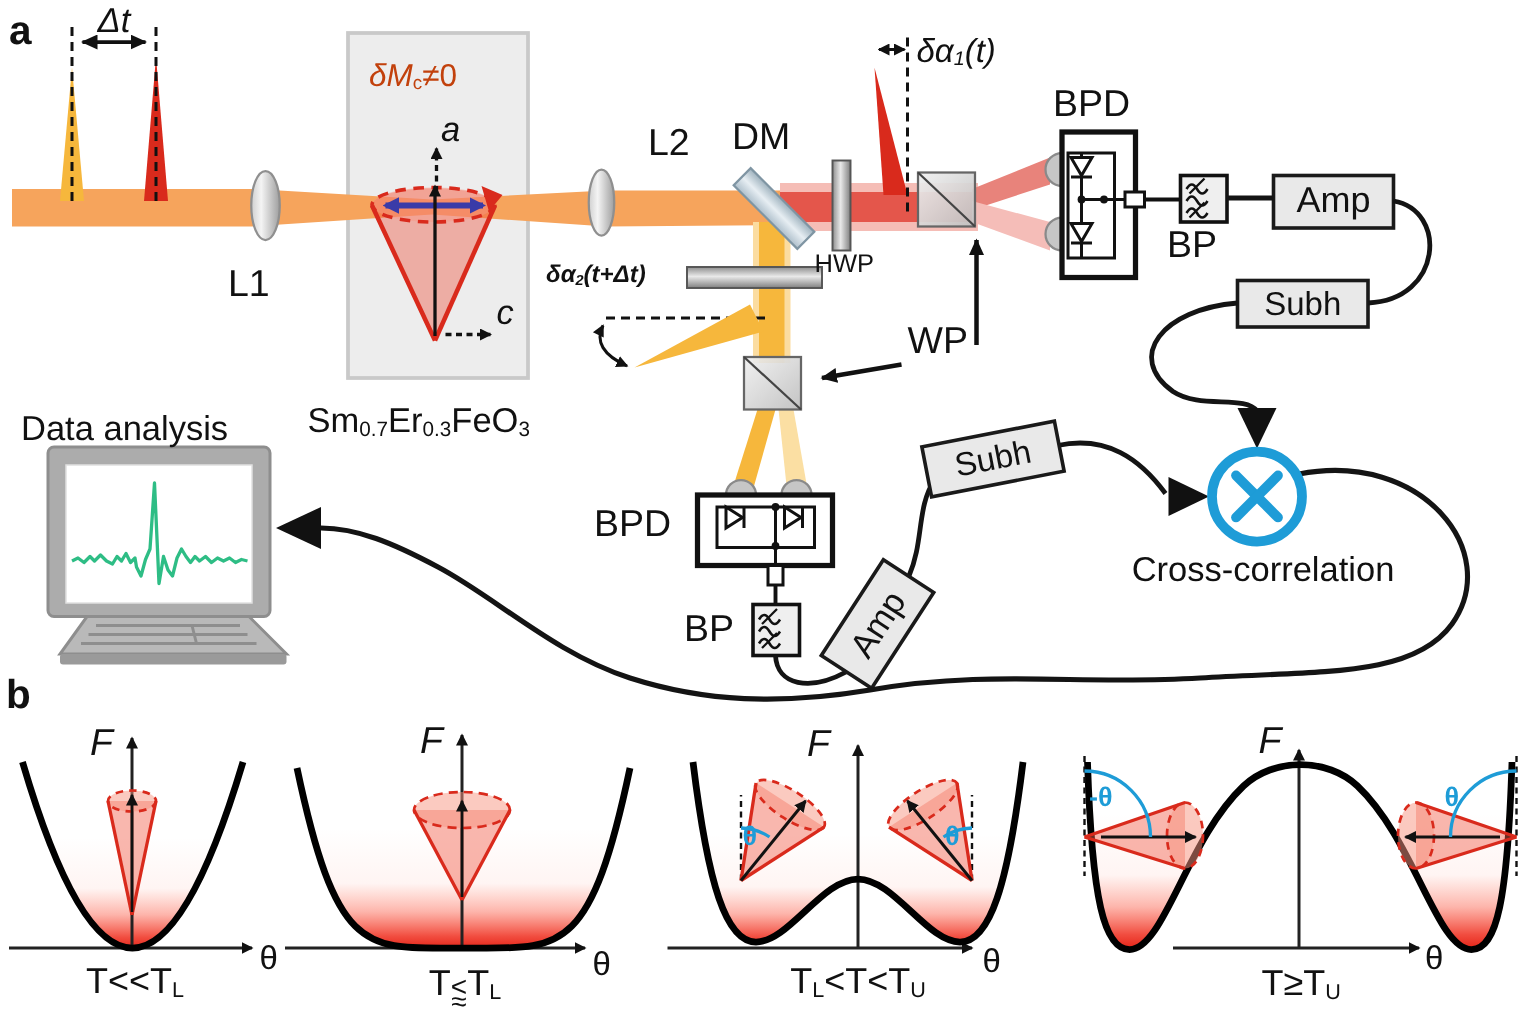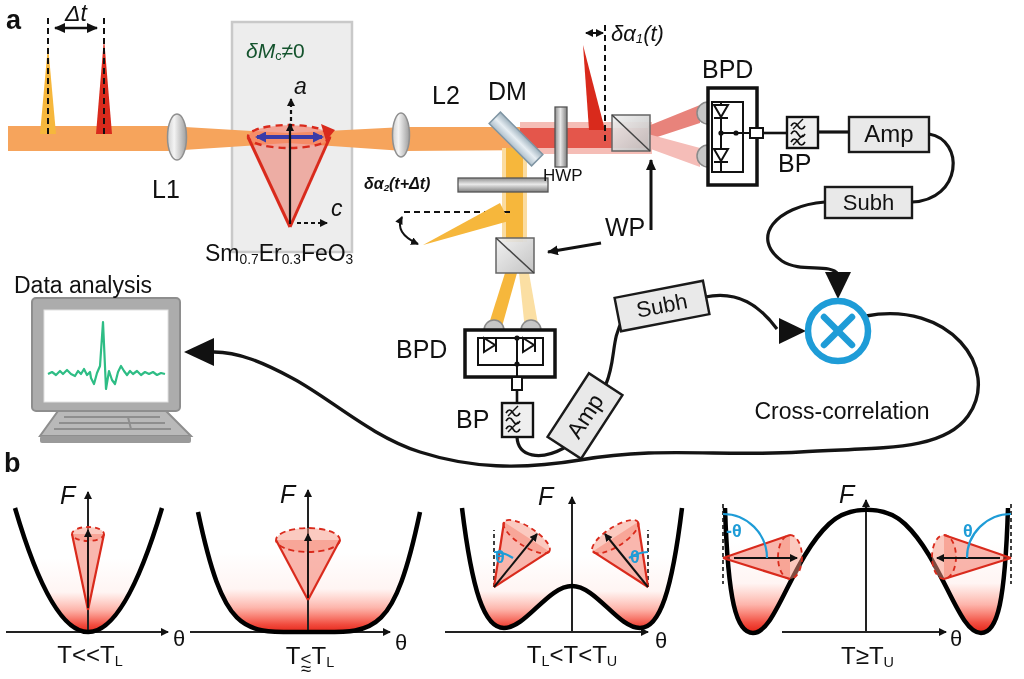--- a/index.html
+++ b/index.html
@@ -6,21 +6,21 @@
   #fig{position:relative;width:1024px;height:679px;background:#fff;overflow:hidden;
        font-family:"Liberation Sans",sans-serif;}
   #fig svg{position:absolute;left:0;top:0;}
   .lbl{position:absolute;color:#111;white-space:nowrap;line-height:1.05;
        font-family:"Liberation Sans",sans-serif;}
   .it{font-style:italic;}
   .bold{font-weight:bold;}
   .ctr{text-align:center;}
   .sb{font-size:60%;vertical-align:-18%;}
   .blue{color:#1E9CD7;font-weight:bold;}
-  .violet{color:#14532d;}
+  .violet{color:#c2410c;}
   .stk{display:inline-flex;flex-direction:column;align-items:center;
        line-height:.55;font-size:78%;vertical-align:-8%;}
 </style>
 </head>
 <body>
 
 <div id="fig">
 
 <svg width="1024" height="679" viewBox="0 0 1024 679">
 <defs>
@@ -338,36 +338,36 @@
   <path d="M 1011,514 A 44,44 0 0 0 967,558" fill="none" stroke="#1E9CD7" stroke-width="2.2"></path>
 </g>
 </svg>
 
 <div class="lbl bold" style="left:6px;top:6px;font-size:27px;">a</div>
 <div class="lbl it ctr" style="left:56px;top:1px;width:40px;font-size:23px;">Δt</div>
 <div class="lbl" style="left:152px;top:176px;font-size:25px;">L1</div>
 <div class="lbl violet" style="left:246px;top:40px;font-size:21px;"><span class="it">δM</span><span class="sb">c</span><span>≠0</span></div>
 <div class="lbl it" style="left:294px;top:74px;font-size:23px;">a</div>
 <div class="lbl it" style="left:331px;top:196px;font-size:23px;">c</div>
-<div class="lbl" style="left:205px;top:241px;font-size:23px;text-align:right;"><span>Sm</span><span class="sb">0.7</span><span>Er</span><span class="sb">0.3</span><span>FeO</span><span class="sb">3</span></div>
+<div class="lbl" style="left:205px;top:268px;font-size:23px;text-align:right;"><span>Sm</span><span class="sb">0.7</span><span>Er</span><span class="sb">0.3</span><span>FeO</span><span class="sb">3</span></div>
 <div class="lbl" style="left:384px;top:82px;font-size:25px;margin-left:48px;">L2</div>
 <div class="lbl" style="left:488px;top:78px;font-size:25px;">DM</div>
 <div class="lbl it" style="left:611px;top:22px;font-size:22px;"><span>δα</span><span class="sb">1</span><span>(t)</span></div>
 <div class="lbl" style="left:543px;top:167px;font-size:17px;">HWP</div>
 <div class="lbl" style="left:605px;top:214px;font-size:25px;">WP</div>
 <div class="lbl it" style="left:364px;top:176px;font-size:16px;font-weight:bold;"><span>δα</span><span class="sb">2</span><span>(t+Δt)</span></div>
 <div class="lbl" style="left:702px;top:56px;font-size:25px;">BPD</div>
 <div class="lbl" style="left:778px;top:150px;font-size:25px;">BP</div>
 <div class="lbl ctr" style="left:849px;top:121px;width:80px;font-size:24px;">Amp</div>
 <div class="lbl ctr" style="left:825px;top:191px;width:87px;font-size:22px;">Subh</div>
 <div class="lbl" style="left:396px;top:336px;font-size:25px;">BPD</div>
 <div class="lbl" style="left:456px;top:406px;font-size:25px;">BP</div>
 <div class="lbl ctr" style="left:545px;top:402px;width:80px;height:28px;line-height:28px;font-size:23px;transform:rotate(-57deg);">Amp</div>
 <div class="lbl ctr" style="left:617px;top:293px;width:90px;height:26px;line-height:26px;font-size:22px;transform:rotate(-11deg);">Subh</div>
-<div class="lbl ctr" style="left:720px;top:367px;width:244px;font-size:23px;margin-top:32px;">Cross-correlation</div>
+<div class="lbl ctr" style="left:720px;top:367px;width:244px;font-size:23px;">Cross-correlation</div>
 <div class="lbl" style="left:14px;top:273px;font-size:23px;">Data analysis</div>
 <div class="lbl bold" style="left:4px;top:449px;font-size:27px;">b</div>
 
 <div class="lbl it" style="left:60px;top:482px;font-size:25px;">F</div>
 <div class="lbl" style="left:173px;top:627px;font-size:22px;">θ</div>
 <div class="lbl ctr" style="left:40px;top:642px;width:100px;font-size:24px;"><span>T&lt;&lt;T</span><span class="sb">L</span></div>
 
 <div class="lbl it" style="left:280px;top:481px;font-size:25px;">F</div>
 <div class="lbl" style="left:395px;top:631px;font-size:22px;">θ</div>
 <div class="lbl ctr" style="left:260px;top:643px;width:100px;font-size:24px;"><span>T</span><span class="stk">

